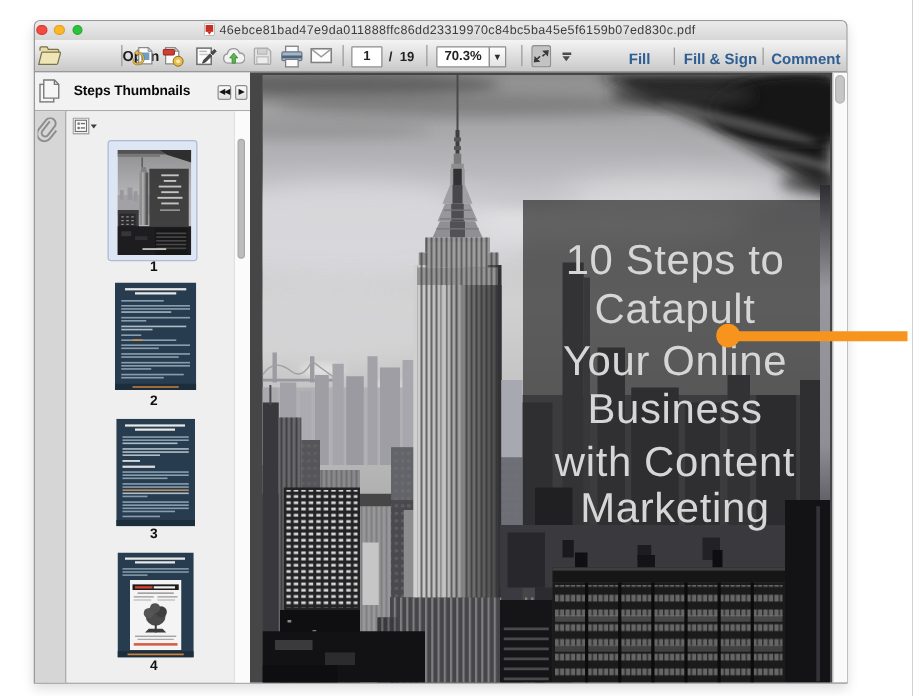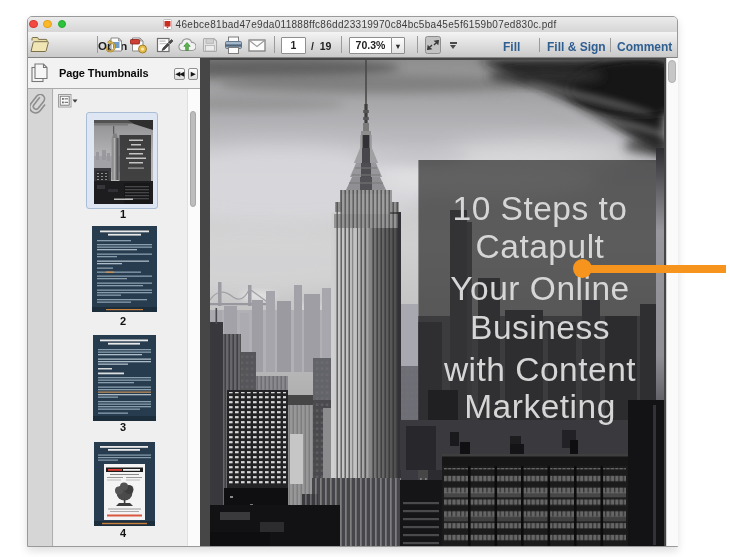--- a/index.html
+++ b/index.html
@@ -118,21 +118,21 @@
 <div class="abs navtxt" style="left:547px;">Fill &amp; Sign</div>
 <div class="abs tsep" style="left:610px;top:38px;height:14px;"></div>
 <div class="abs navtxt" style="left:617px;">Comment</div>
 
 <div class="abs sidehead"></div>
 <div class="abs" id="ic-pages" style="left:31px;top:63px;"><svg width="17" height="20" viewBox="0 0 17 20">
 <rect x="1" y="4.5" width="11" height="14" fill="#f6f6f6" stroke="#787878" stroke-width="1.1"></rect>
 <path d="M4 1 L12.5 1 L16 4.5 L16 15.5 L4 15.5 Z" fill="#f6f6f6" stroke="#787878" stroke-width="1.1"></path>
 <path d="M12.5 1 L12.5 4.5 L16 4.5" fill="none" stroke="#787878" stroke-width="1.1"></path>
 </svg></div>
-<div class="abs sideheadtxt">Page Thumbnails</div>
+<div class="abs sideheadtxt">Steps Thumbnails</div>
 <div class="abs navbtn" style="left:174px;">◀◀</div>
 <div class="abs navbtn" style="left:187.5px;">▶</div>
 <div class="abs leftstrip"></div>
 <div class="abs panel"></div>
 <div class="abs" id="ic-clip" style="left:30px;top:94px;"><svg width="16" height="20" viewBox="0 0 16 20">
 <g transform="rotate(38 8 10)" stroke="#8e8e8e" fill="none">
 <path d="M5.2 3.5 L5.2 13 a2.8 2.8 0 0 0 5.6 0 L10.8 4.5 a4.3 4.3 0 0 0 -8.6 0 L2.2 14 a5.8 5.8 0 0 0 11.6 0 L13.8 6" stroke-width="1.6"></path>
 </g>
 </svg></div>
 <div class="abs" id="ic-opts" style="left:58px;top:93.5px;"><svg width="20" height="14" viewBox="0 0 20 14">

